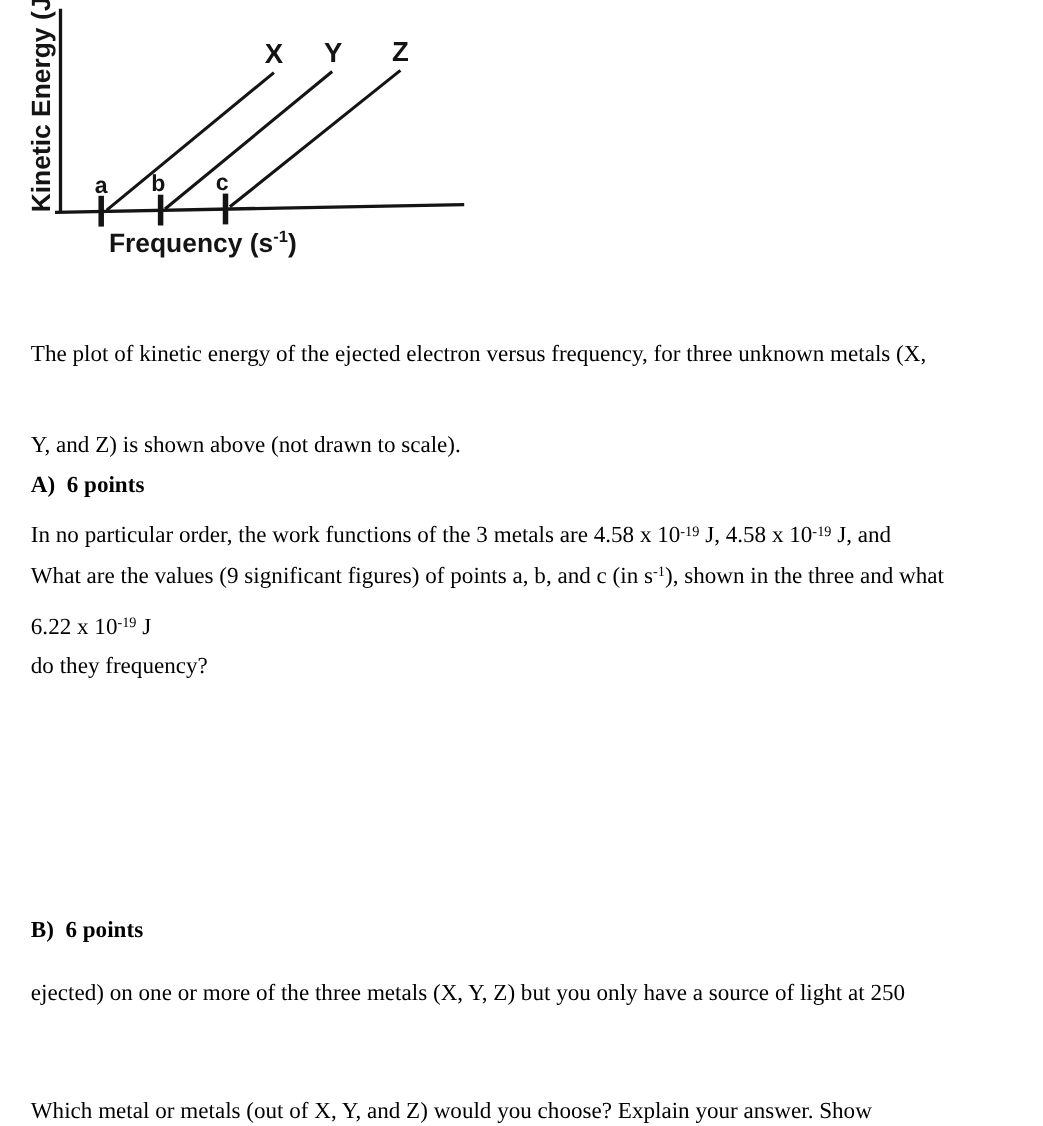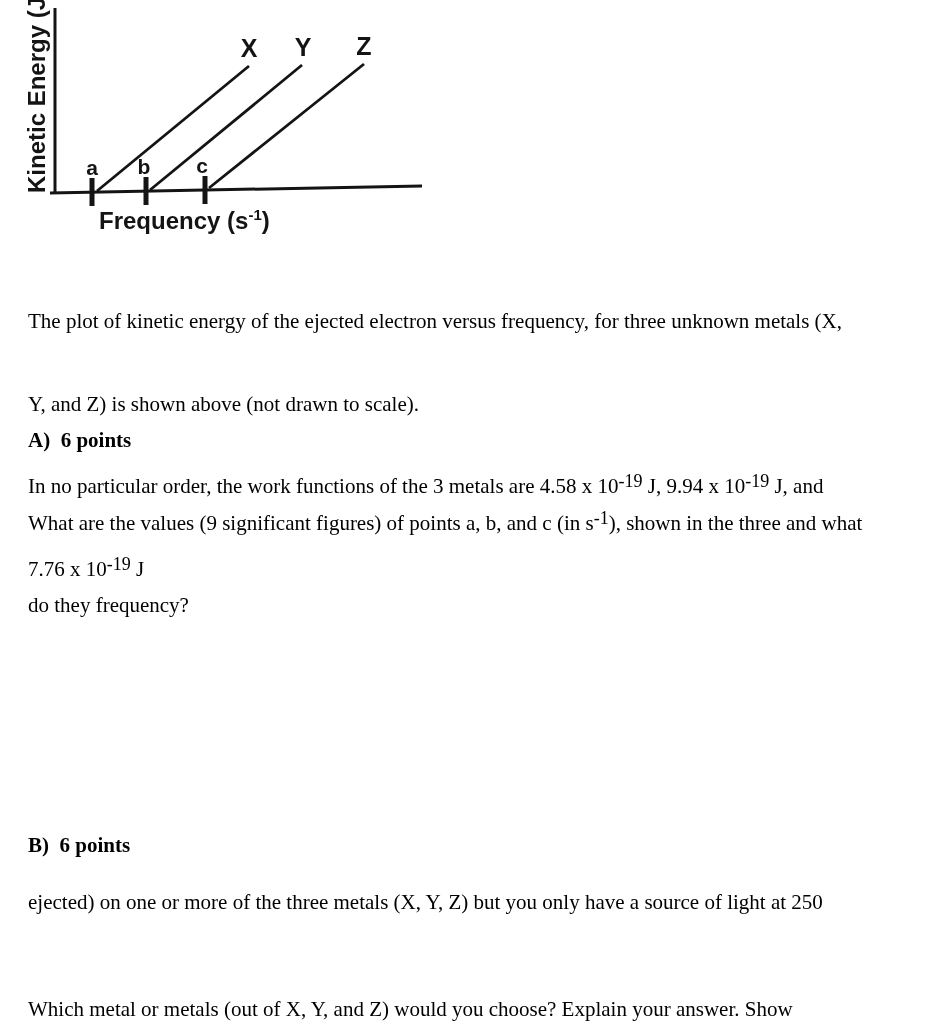--- a/index.html
+++ b/index.html
@@ -26,21 +26,21 @@
   
   .tblock {
     position: absolute; left: 8px;
     font-size: 21px; line-height: 27.5px;
     white-space: pre;
     color: #000;
     margin-left: 20px;
   }
   .tblock .bold { font-weight: bold; }
   sup.e {
-    font-size: 18px;
+    font-size: 13px;
     line-height: 0;
     vertical-align: 6px;
     letter-spacing: 0;
   }
   .line { display: block; }
 </style>
 </head>
 <body>
 
 <div class="page">
@@ -71,22 +71,22 @@
 
       <text class="axis-label" x="99" y="229">
         <tspan>Frequency (s</tspan><tspan dy="-9" font-size="15">-1</tspan><tspan dy="9" font-size="24">)</tspan>
       </text>
     </svg>
   </div>
 
   <div class="tblock" style="top:253px;">
     <span class="line">The plot of kinetic energy of the ejected electron versus frequency, for three unknown metals (X,</span>
     <span class="line">Y, and Z) is shown above (not drawn to scale).</span>
-    <span class="line"><span>In no particular order, the work functions of the 3 metals are 4.58 x 10</span><sup class="e">-19</sup><span> J, 9.94 x 10</span><sup class="e">-19</sup><span> J, and</span></span>
-    <span class="line"><span>7.76 x 10</span><sup class="e">-19</sup><span> J</span></span>
+    <span class="line"><span>In no particular order, the work functions of the 3 metals are 4.58 x 10</span><sup class="e">-19</sup><span> J, 4.58 x 10</span><sup class="e">-19</sup><span> J, and</span></span>
+    <span class="line"><span>6.22 x 10</span><sup class="e">-19</sup><span> J</span></span>
   </div>
 
   <div class="tblock" style="top:372px;">
     <span class="line bold">A)  6 points</span>
     <span class="line"><span>What are the values (9 significant figures) of points a, b, and c (in s</span><sup class="e">-1</sup><span>), shown in the three and what</span></span>
     <span class="line">do they frequency?</span>
   </div>
 
   <div class="tblock bold" style="top:777px; font-weight:bold;">
     <span class="line">B)  6 points</span>

